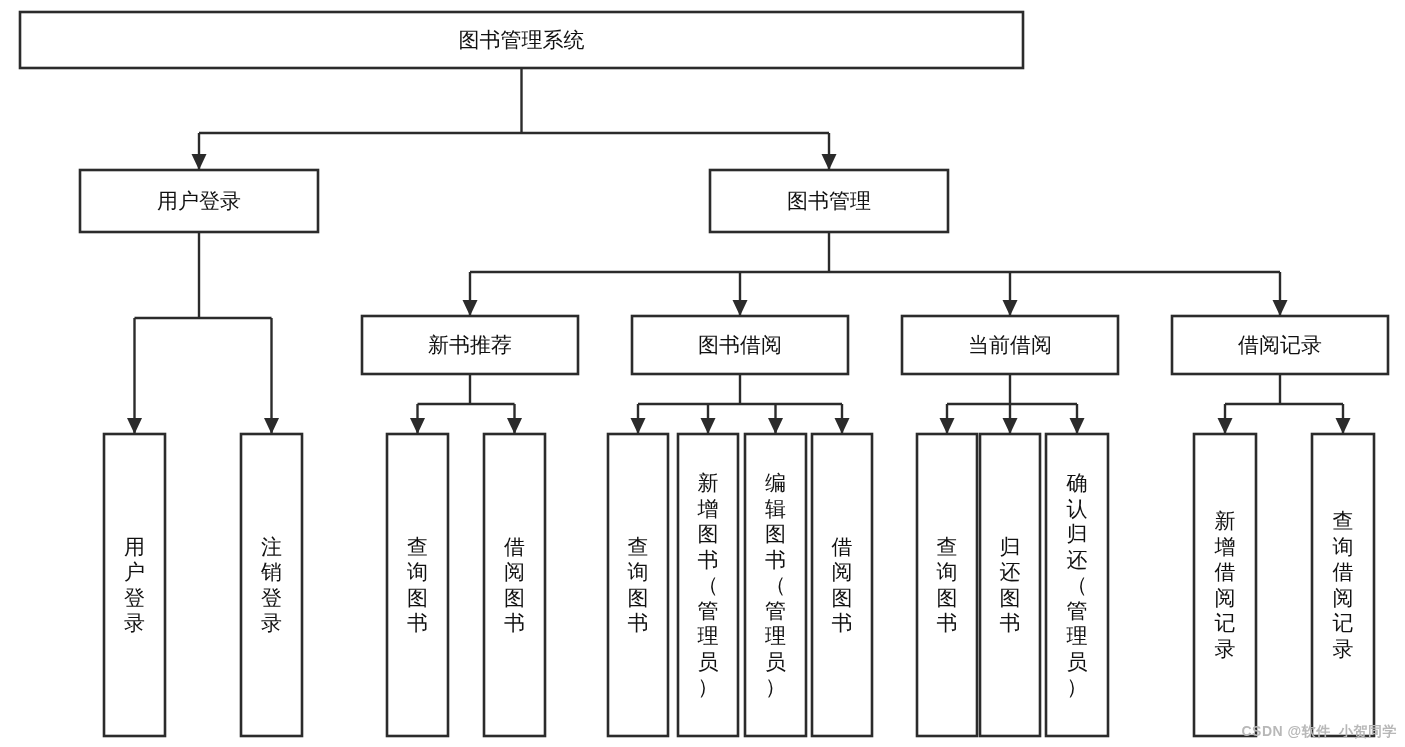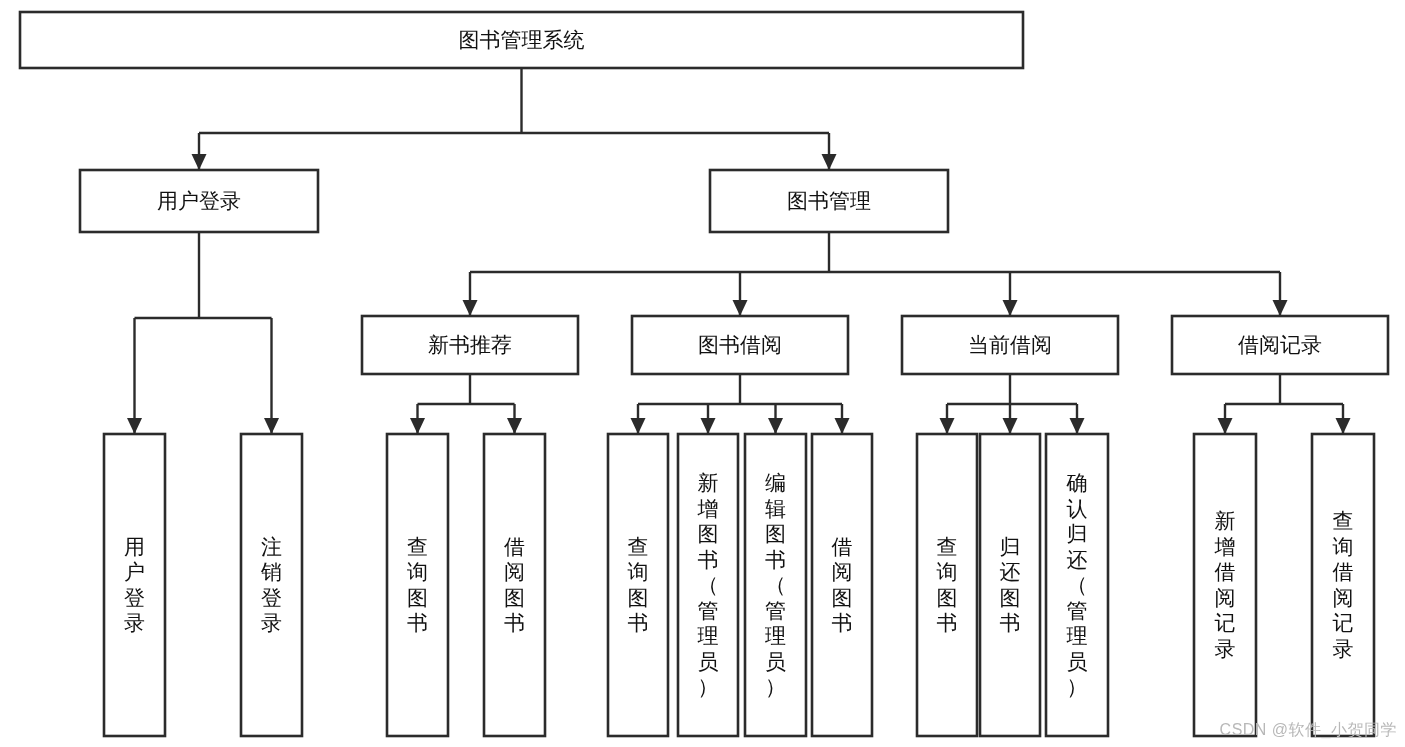--- a/index.html
+++ b/index.html
@@ -52,25 +52,26 @@
     font-family: "Liberation Sans", "DejaVu Sans", sans-serif;
     font-size: 21px;
     fill: #111111;
     text-anchor: middle;
   }
   .watermark {
     position: absolute;
     right: 8px;
     bottom: 6px;
     font-family: "Liberation Sans", "DejaVu Sans", sans-serif;
-    font-size: 16px;
+    font-size: 14px;
     color: #b8b8b8;
     letter-spacing: 0.5px;
     white-space: nowrap;
     user-select: none;
+    font-weight: bold;
   }
 </style>
 </head>
 <body>
 
 <div id="diagram-root">
   <svg id="flow" viewBox="0 0 1405 747">
     <g id="edges-layer">
         <g>
           <line x1="521.5" y1="68" x2="521.5" y2="133" class="link-line"></line>

